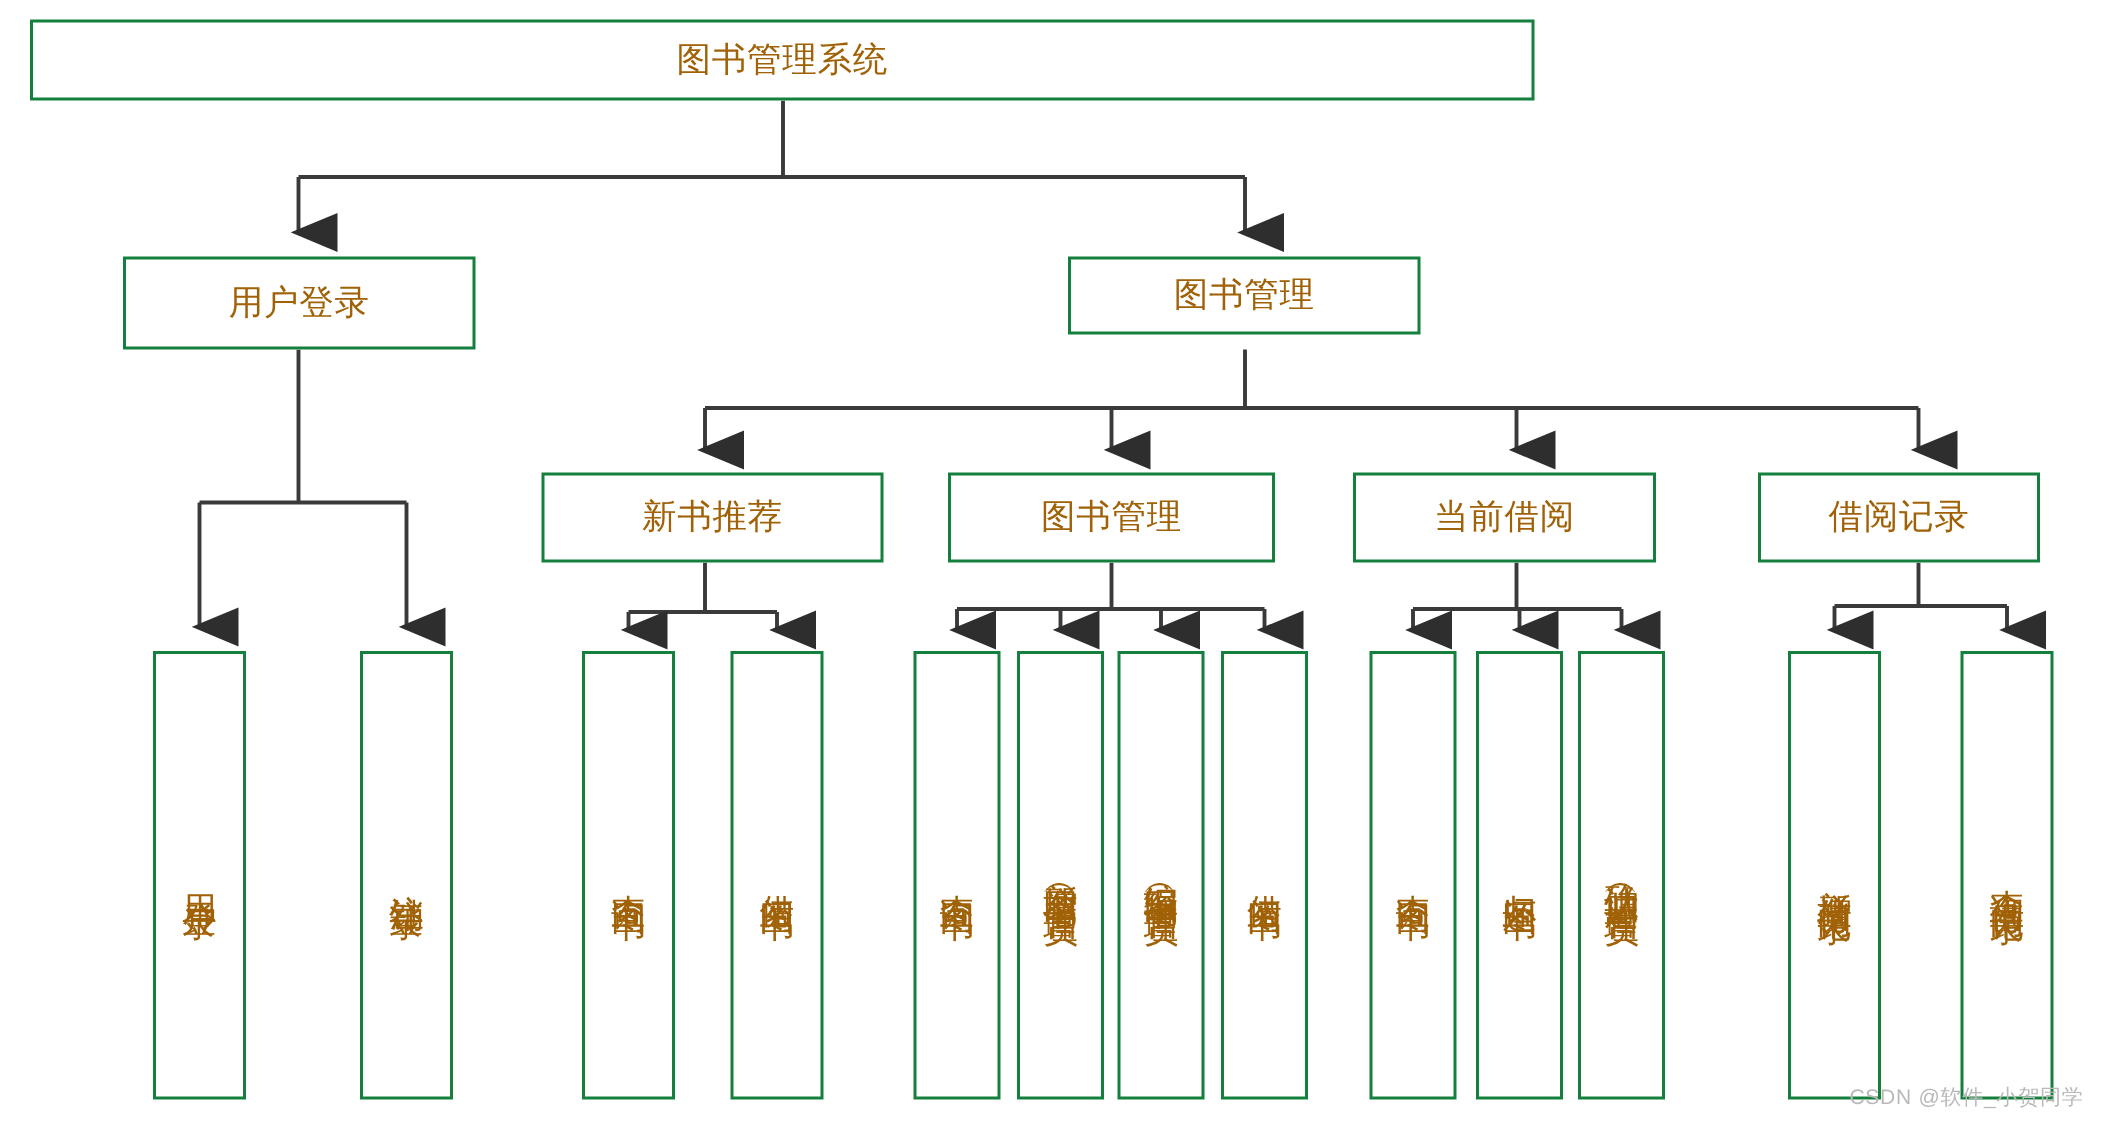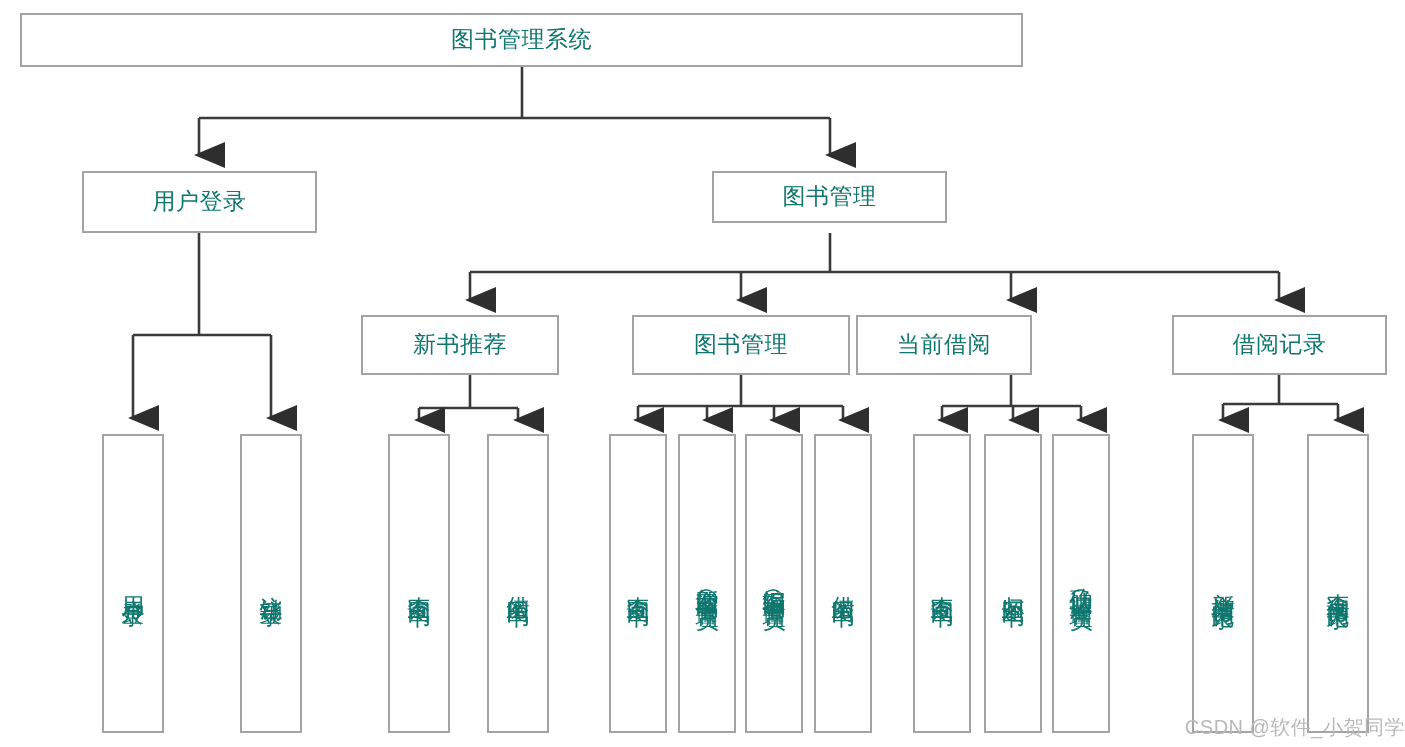--- a/index.html
+++ b/index.html
@@ -22,25 +22,25 @@
     left: 0;
     top: 0;
     width: 1405px;
     height: 747px;
     pointer-events: none;
   }
   .node {
     position: absolute;
     box-sizing: border-box;
     background: #ffffff;
-    border: 2px solid #a3a3a3;
+    border: 2px solid #15803d;
     display: flex;
     align-items: center;
     justify-content: center;
-    color: #0f766e;
+    color: #a16207;
   }
   .node .lbl {
     display: block;
     text-align: center;
     line-height: 1.18;
     letter-spacing: 0.5px;
   }
   .node.h .lbl {
     font-size: 23px;
   }
@@ -51,23 +51,23 @@
   .node.v .lbl {
     writing-mode: vertical-rl;
     text-orientation: upright;
     font-size: 23px;
     letter-spacing: 3px;
     line-height: 1;
     white-space: nowrap;
   }
   #watermark {
     position: absolute;
-    right: 0;
+    right: 16px;
     bottom: 6px;
-    font-size: 20px;
+    font-size: 14px;
     color: #b9b9b9;
     letter-spacing: 0.5px;
     white-space: nowrap;
   }
 </style>
 </head>
 <body>
 
 <div id="stage">
 
@@ -125,30 +125,30 @@
     <span class="lbl">图书管理系统</span>
   </div>
 
   <div class="node h" style="left:82px; top:171px; width:235px; height:62px;">
     <span class="lbl">用户登录</span>
   </div>
   <div class="node h" style="left:712px; top:171px; width:235px; height:52px;">
     <span class="lbl">图书管理</span>
   </div>
 
-  <div class="node h" style="left:361px; top:315px; width:198px; height:60px;">
+  <div class="node h" style="left:361px; top:315px; width:228px; height:60px;">
     <span class="lbl">新书推荐</span>
   </div>
   <div class="node h" style="left:632px; top:315px; width:218px; height:60px;">
     <span class="lbl">图书管理</span>
   </div>
-  <div class="node h" style="left:856px; top:315px; width:176px; height:60px;">
+  <div class="node h" style="left:902px; top:315px; width:202px; height:60px;">
     <span class="lbl">当前借阅</span>
   </div>
-  <div class="node h" style="left:1172px; top:315px; width:215px; height:60px;">
+  <div class="node h" style="left:1172px; top:315px; width:188px; height:60px;">
     <span class="lbl">借阅记录</span>
   </div>
 
   <div class="node v" style="left:102px; top:434px; width:62px; height:299px;">
     <span class="lbl">用户登录</span>
   </div>
   <div class="node v" style="left:240px; top:434px; width:62px; height:299px;">
     <span class="lbl">注销登录</span>
   </div>
 

